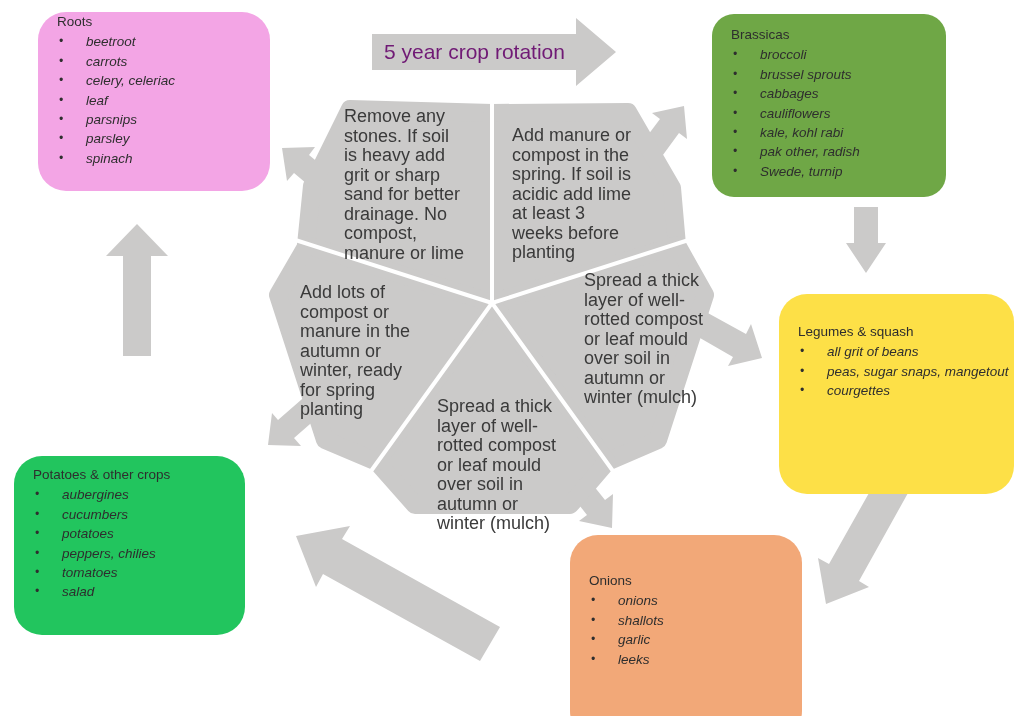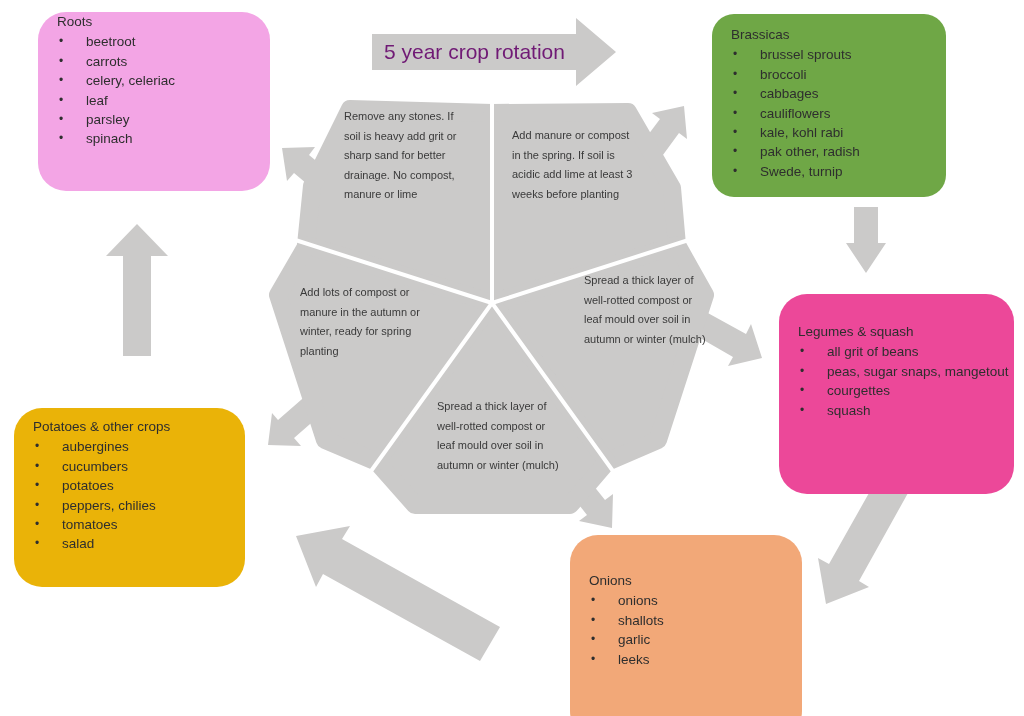--- a/index.html
+++ b/index.html
@@ -9,25 +9,25 @@
     color:#2e2e2e;overflow:hidden;
   }
   #shapes{position:absolute;left:0;top:0;width:1024px;height:716px;}
   .wedge{stroke-width:18;stroke-linejoin:round;}
   .sep{stroke:#ffffff;stroke-width:4;stroke-linecap:round;}
   .crop-box{
     position:absolute;border-radius:28px;font-size:13.5px;line-height:19.4px;
     z-index:2;
   }
   .box-title{padding:0 0 0 19px;}
-  .crop-box ul{list-style:none;margin:1px 0 0 0;padding:0;}
+  .crop-box ul{list-style:none;margin:1px 0 0 0;padding:0;font-style:italic;}
   .crop-box li{position:relative;padding-left:48px;line-height:19.4px;}
   .crop-box li::before{content:"\2022";position:absolute;left:21px;top:0;font-size:12px;}
   .wedge-text{
-    position:absolute;font-size:11px;line-height:19.5px;color:#3a3a3a;z-index:2;
+    position:absolute;font-size:18px;line-height:19.5px;color:#3a3a3a;z-index:2;
   }
   .diagram-title{
     position:absolute;left:384px;top:40px;width:220px;font-size:21px;
     color:#701a75;z-index:3;white-space:nowrap;
   }
   
   .box-roots    {left:38px;  top:12px;  width:232px; height:179px; }
   .box-brassicas{left:712px; top:14px;  width:234px; height:172px; padding-top:11px;border-radius:22px;}
   .box-legumes  {left:779px; top:294px; width:235px; height:172px; padding-top:28px;}
   .box-onions   {left:570px; top:535px; width:232px; height:168px; padding-top:36px;}
@@ -73,59 +73,59 @@
 
   <div class="diagram-title">5 year crop rotation</div>
 
   <div class="crop-box box-roots" style="background-color: rgb(243, 165, 229);">
     <div class="box-title">Roots</div>
     <ul>
         <li>beetroot</li>
         <li>carrots</li>
         <li>celery, celeriac</li>
         <li>leaf</li>
+        <li>parsnips</li>
         <li>parsley</li>
         <li>spinach</li>
       </ul>
   </div>
 
   <div class="crop-box box-brassicas" style="background-color: rgb(111, 167, 70);">
     <div class="box-title">Brassicas</div>
     <ul>
+        <li>broccoli</li>
         <li>brussel sprouts</li>
-        <li>broccoli</li>
         <li>cabbages</li>
         <li>cauliflowers</li>
         <li>kale, kohl rabi</li>
         <li>pak other, radish</li>
         <li>Swede, turnip</li>
       </ul>
   </div>
 
-  <div class="crop-box box-legumes" style="background-color: #ec4899;">
+  <div class="crop-box box-legumes" style="background-color: #fde047;">
     <div class="box-title">Legumes &amp; squash</div>
     <ul>
         <li>all grit of beans</li>
         <li>peas, sugar snaps, mangetout</li>
         <li>courgettes</li>
-        <li>squash</li>
       </ul>
   </div>
 
   <div class="crop-box box-onions" style="background-color: rgb(242, 168, 120);">
     <div class="box-title">Onions</div>
     <ul>
         <li>onions</li>
         <li>shallots</li>
         <li>garlic</li>
         <li>leeks</li>
       </ul>
   </div>
 
-  <div class="crop-box box-potatoes" style="background-color: #eab308;">
+  <div class="crop-box box-potatoes" style="background-color: #22c55e; margin-top: 48px;">
     <div class="box-title">Potatoes &amp; other crops</div>
     <ul>
         <li>aubergines</li>
         <li>cucumbers</li>
         <li>potatoes</li>
         <li>peppers, chilies</li>
         <li>tomatoes</li>
         <li>salad</li>
       </ul>
   </div>

